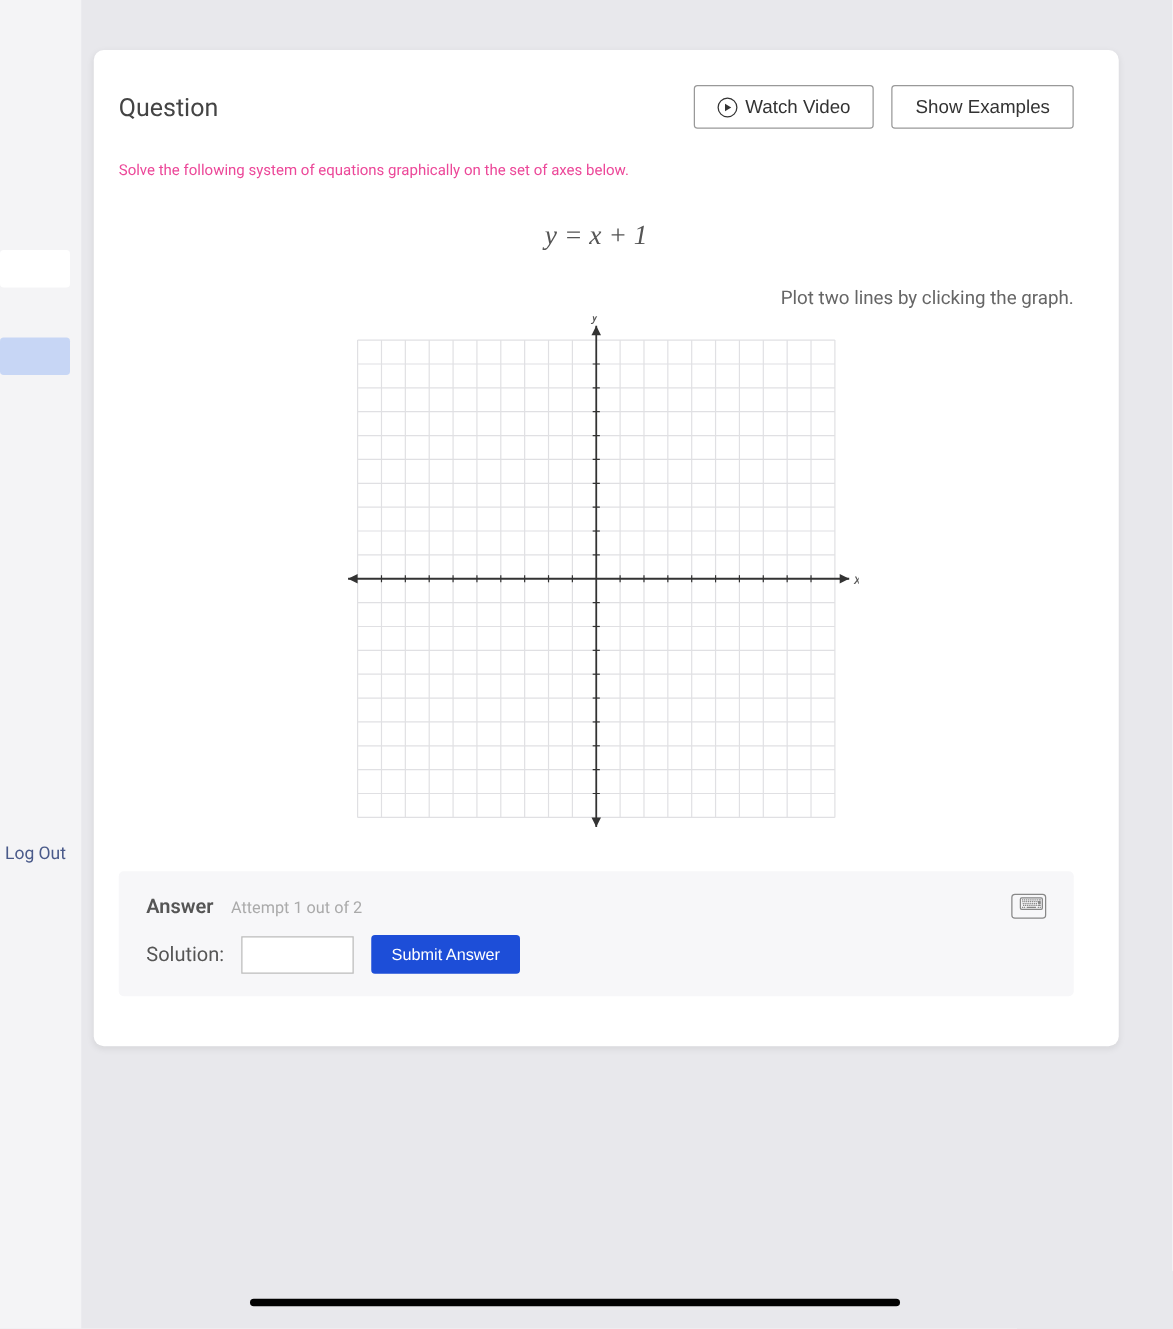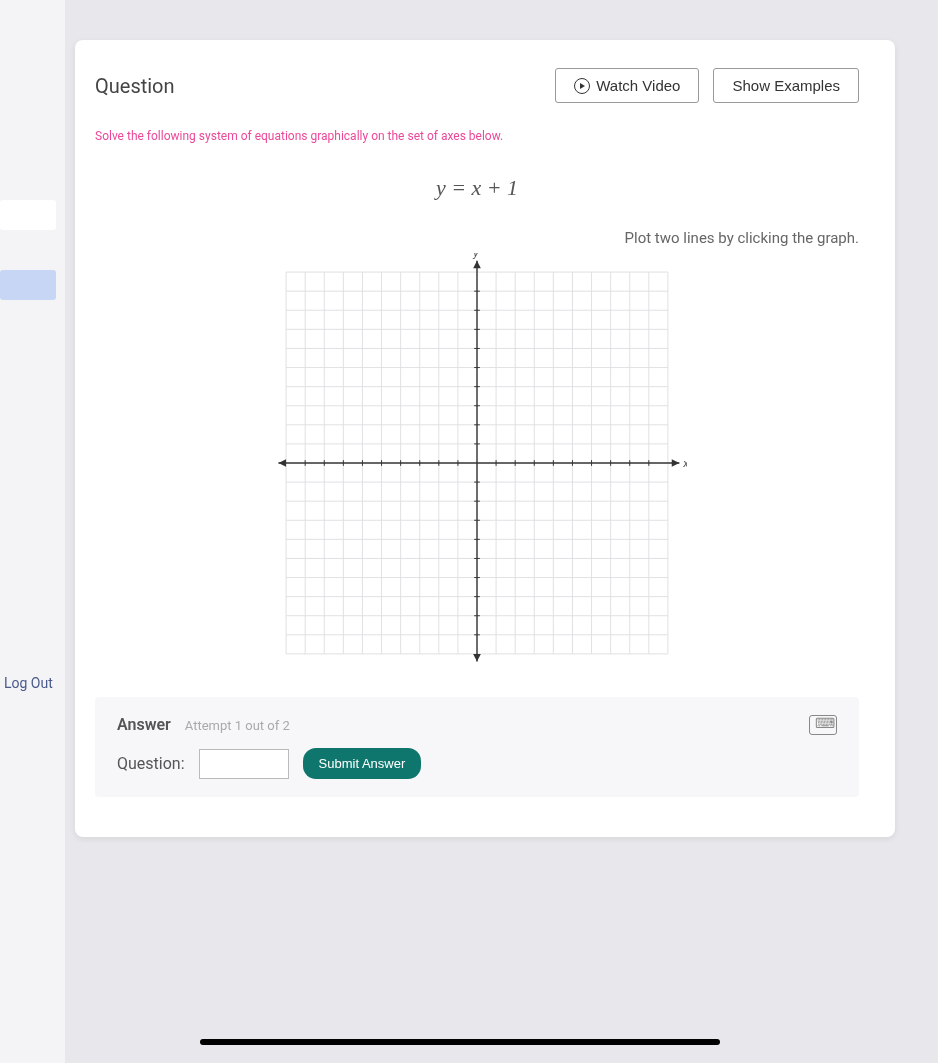--- a/index.html
+++ b/index.html
@@ -174,26 +174,26 @@
     }
     .solution-input {
       width: 90px;
       height: 30px;
       border: 1px solid #bbb;
       background: #fff;
       padding: 4px 8px;
       font-size: 14px;
     }
     .submit-btn {
-      background: #0f766e;
+      background: #1d4ed8;
       color: #fff;
       border: none;
       padding: 8px 16px;
       font-size: 13px;
-      border-radius: 13px;
+      border-radius: 3px;
       cursor: pointer;
     }
     .bottombar {
       position: absolute;
       left: 200px;
       bottom: 18px;
       width: 520px;
       height: 6px;
       background: #000;
       border-radius: 3px;
@@ -331,20 +331,20 @@
 
   <div class="answer-section">
     <div class="answer-row">
       <div>
         <span class="answer-label">Answer</span>
         <span class="attempt-text">Attempt 1 out of 2</span>
       </div>
       <div class="keyboard-icon"></div>
     </div>
     <div class="solution-row">
-      <span class="solution-label">Question:</span>
+      <span class="solution-label">Solution:</span>
       <input class="solution-input" type="text" value="" style="">
       <button class="submit-btn">Submit Answer</button>
     </div>
   </div>
 </div>
 
 <div class="bottombar"></div>
 
 </body></html>

